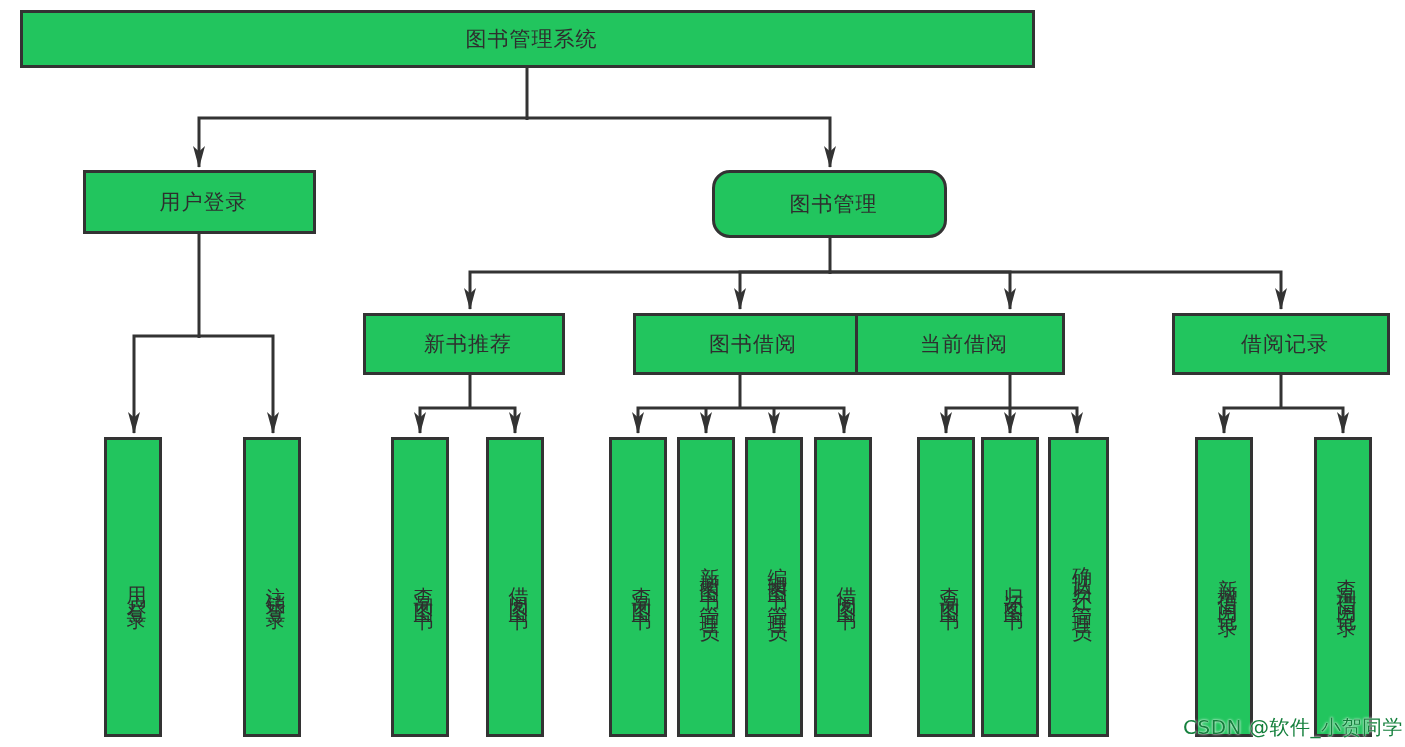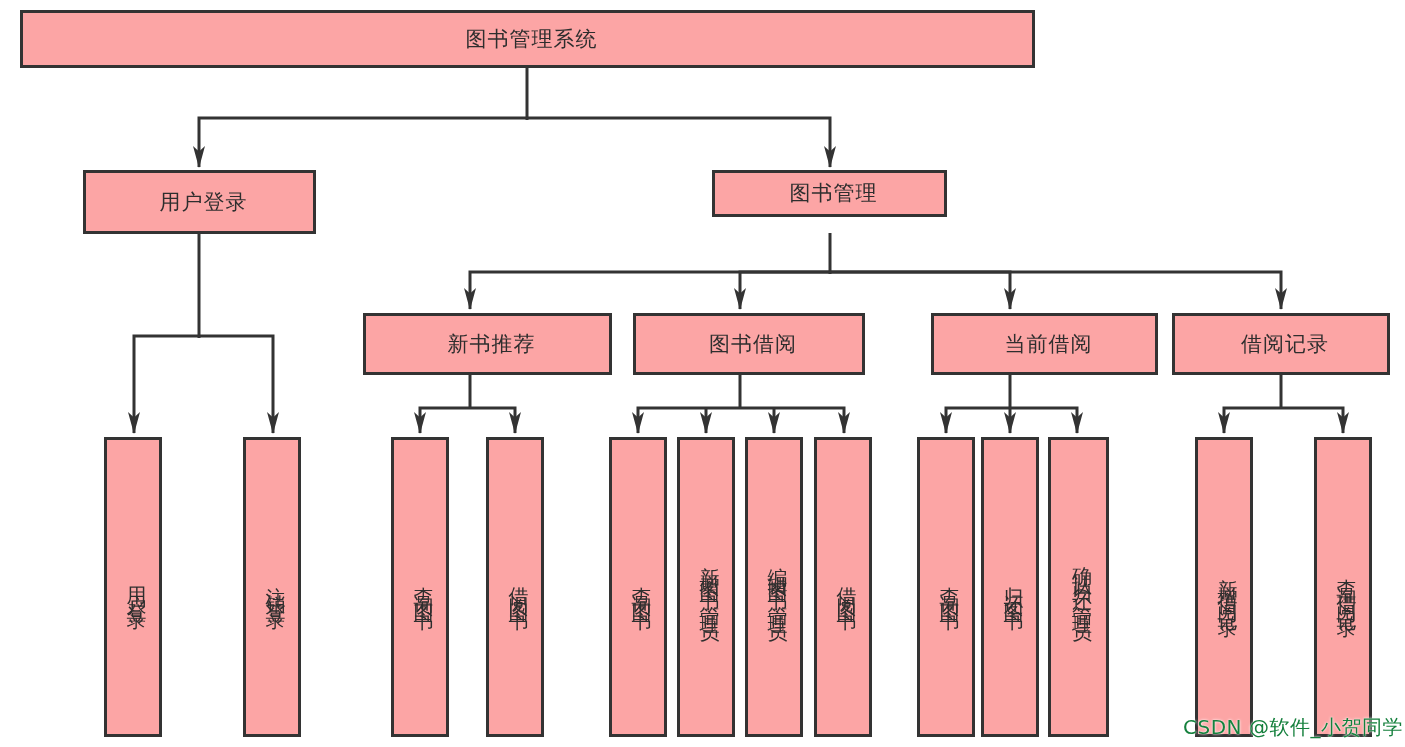--- a/index.html
+++ b/index.html
@@ -17,21 +17,21 @@
   }
   #wires {
     position: absolute;
     left: 0; top: 0;
     width: 1405px; height: 747px;
   }
   .node {
     position: absolute;
     box-sizing: border-box;
     border: 3px solid #333333;
-    background: #fca5a5;
+    background: #22c55e;
     color: #2e2e2e;
     display: flex;
     align-items: center;
     justify-content: center;
     text-align: center;
     z-index: 2;
     padding-left: 8px;
   }
   .node.h {
     font-size: 21px;
@@ -106,25 +106,25 @@
 
       <path d="M1281,373 L1281,409"></path>
       <path d="M1281,408 H1224 V433" marker-end="url(#arrow)"></path>
       <path d="M1281,408 H1343 V433" marker-end="url(#arrow)"></path>
     </g>
   </svg>
 
   <div class="node h" style="left:20px; top:10px; width:1015px; height:58px;">图书管理系统</div>
 
   <div class="node h" style="left:83px; top:170px; width:233px; height:64px;">用户登录</div>
-  <div class="node h" style="left:712px; top:170px; width:235px; height:47px;">图书管理</div>
+  <div class="node h" style="left:712px; top:170px; width:235px; height:68px;border-radius:18px;">图书管理</div>
 
-  <div class="node h" style="left:363px; top:313px; width:249px; height:62px;">新书推荐</div>
+  <div class="node h" style="left:363px; top:313px; width:202px; height:62px;">新书推荐</div>
   <div class="node h" style="left:633px; top:313px; width:232px; height:62px;">图书借阅</div>
-  <div class="node h" style="left:931px; top:313px; width:227px; height:62px;">当前借阅</div>
+  <div class="node h" style="left:855px; top:313px; width:210px; height:62px;">当前借阅</div>
   <div class="node h" style="left:1172px; top:313px; width:218px; height:62px;">借阅记录</div>
 
   <div class="node v" style="left:104px;">用户登录</div>
   <div class="node v" style="left:243px;">注销登录</div>
 
   <div class="node v" style="left:391px;">查询图书</div>
   <div class="node v" style="left:486px;">借阅图书</div>
 
   <div class="node v" style="left:609px;">查询图书</div>
   <div class="node v" style="left:677px;">新增图书（管理员）</div>

